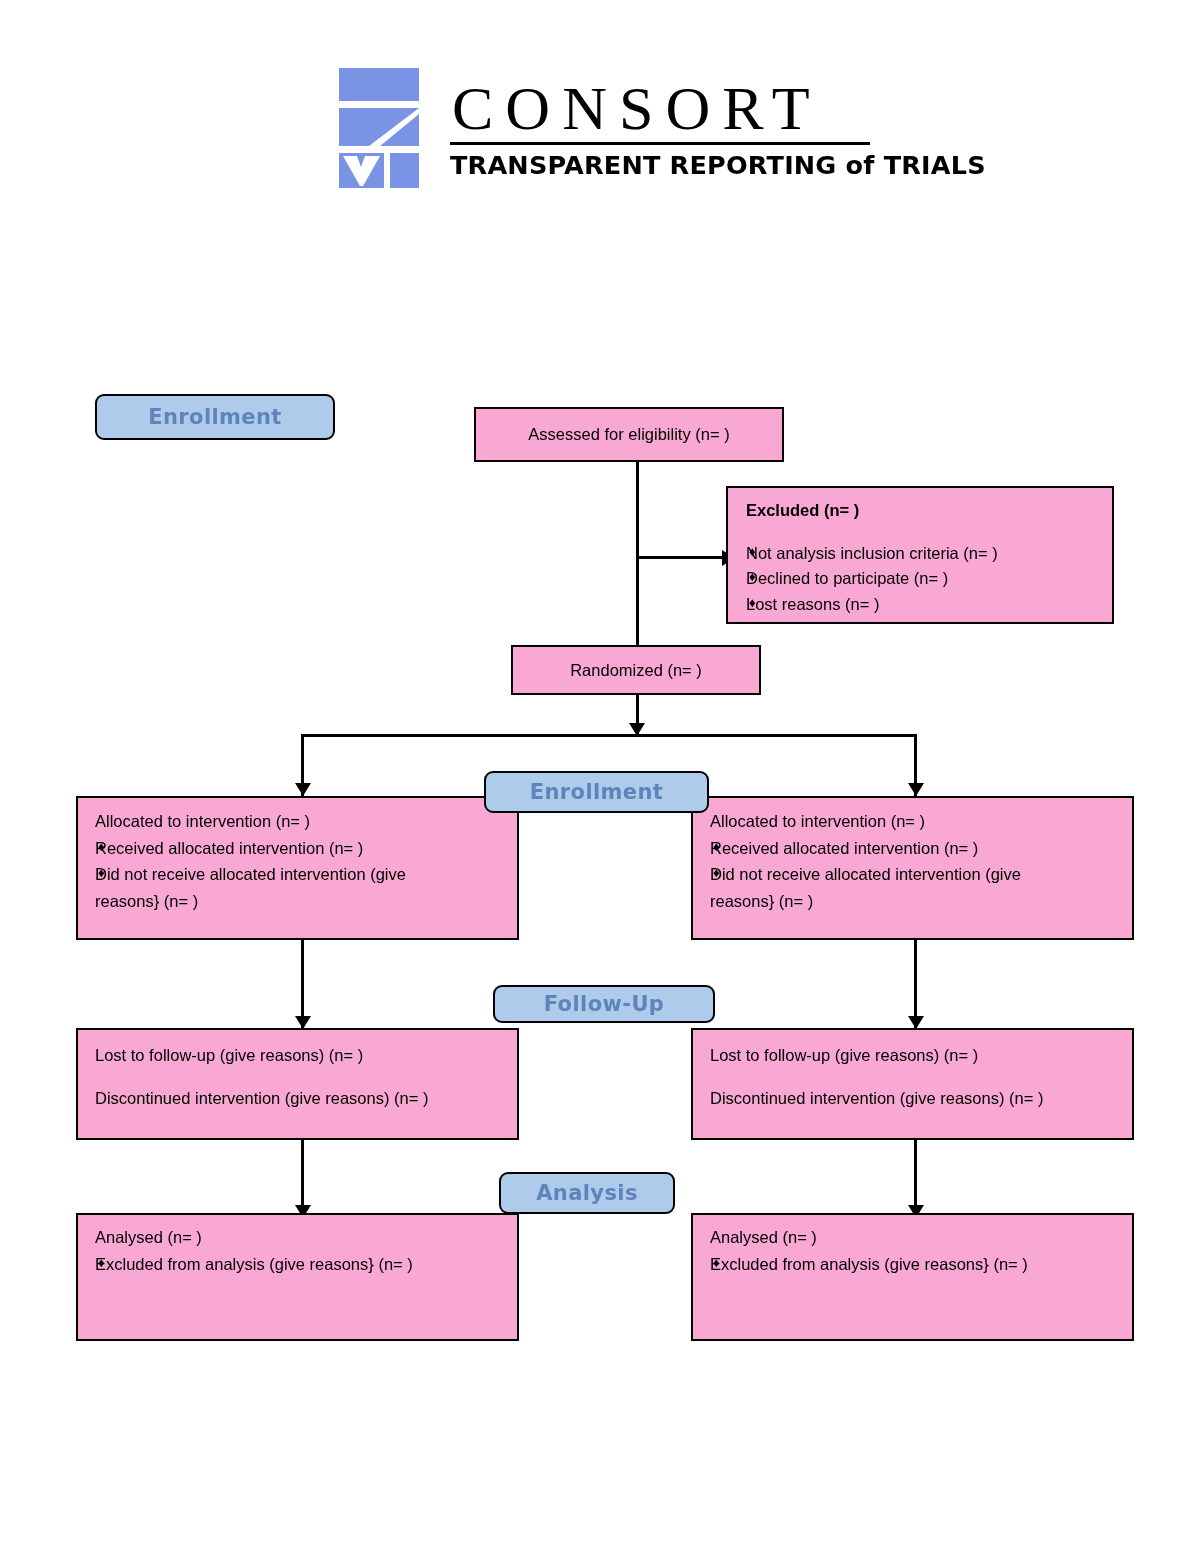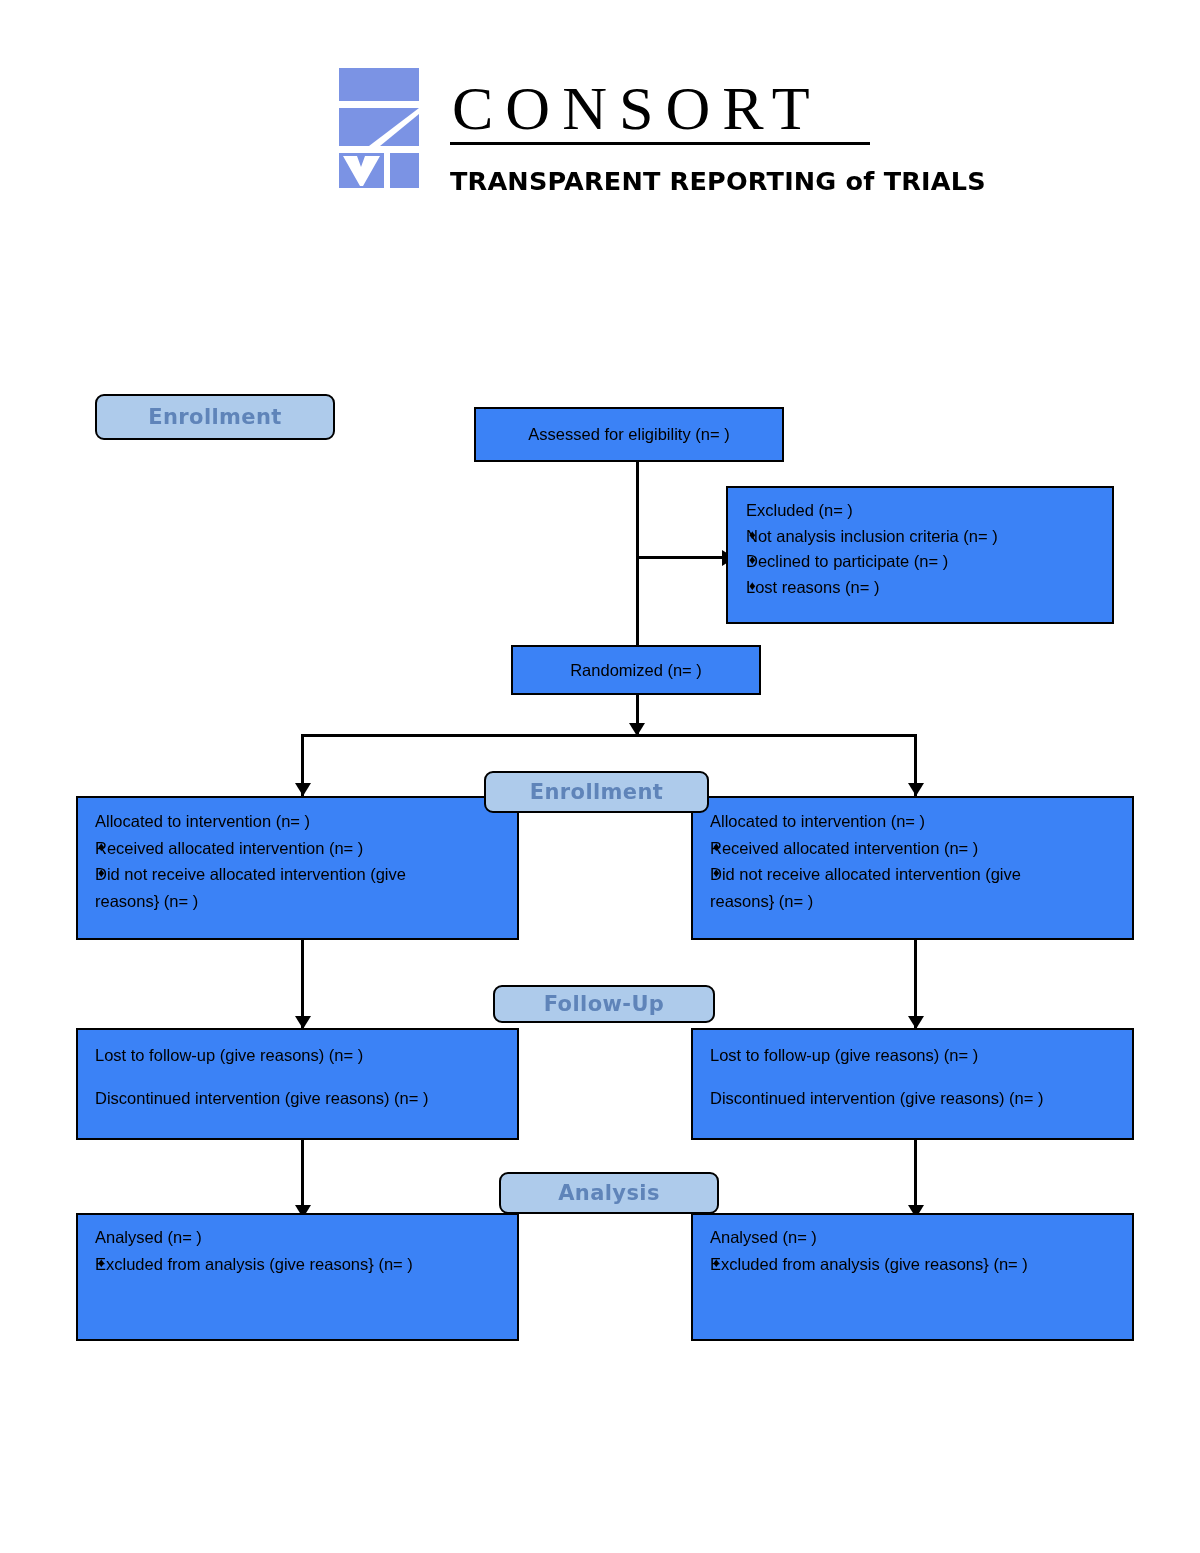--- a/index.html
+++ b/index.html
@@ -57,21 +57,21 @@
     margin-top: -4px;
   }
   .logo-tagline {
     font-family: "DejaVu Sans", sans-serif;
     font-weight: bold;
     font-size: 25.5px;
     letter-spacing: 0.2px;
     line-height: 34px;
     color: #000000;
     white-space: nowrap;
-    padding-top: 19px;
+    padding-top: 3px;
   }
   .logo-tagline .lower { text-transform: none; }
 
   
   #doc-title {
     position: absolute;
     left: 0;
     top: 257px;
     width: 1200px;
     text-align: center;
@@ -80,21 +80,21 @@
     font-size: 21px;
     letter-spacing: 0.2px;
     color: #000000;
   }
 
   
   .flowbox {
     position: absolute;
     box-sizing: border-box;
     border: 2.5px solid #000000;
-    background: #3b82f6;
+    background: #f9a8d4;
     font-size: 16.5px;
     line-height: 1.0;
     color: #000000;
     z-index: 2;
   }
   .flowbox .para {
     margin: 0;
     padding: 0;
     white-space: nowrap;
   }
@@ -218,21 +218,21 @@
 
   <div class="badge" style="left:95px; top:394px; width:240px; height:46px;">
     <span>Enrollment</span>
   </div>
 
   <div class="flowbox centered-text" style="left:474px; top:407px; width:310px; height:55px;">
     <p class="para">Assessed for eligibility (n=  )</p>
   </div>
 
   <div class="flowbox" style="left:726px; top:486px; width:388px; height:138px; padding:14px 0 0 18px;">
-    <p class="para" style="margin-bottom:9px;">Excluded  (n=   )</p>
+    <p class="para" style="margin-bottom:26px;font-weight:bold;">Excluded  (n=   )</p>
     <p class="para bullet-line" style="margin-bottom:9px;">
       <span class="bdot">♦</span>
       <span>Not analysis inclusion criteria (n=  )</span>
     </p>
     <p class="para bullet-line" style="margin-bottom:9px;">
       <span class="bdot">♦</span>
       <span>Declined to participate (n=  )</span>
     </p>
     <p class="para bullet-line">
       <span class="bdot">♦</span>
@@ -281,21 +281,21 @@
   <div class="flowbox" style="left:76px; top:1028px; width:443px; height:112px; padding:17px 0 0 17px;">
     <p class="para" style="margin-bottom:26px;">Lost to follow-up (give reasons) (n=  )</p>
     <p class="para">Discontinued intervention (give reasons) (n=  )</p>
   </div>
 
   <div class="flowbox" style="left:691px; top:1028px; width:443px; height:112px; padding:17px 0 0 17px;">
     <p class="para" style="margin-bottom:26px;">Lost to follow-up (give reasons) (n=  )</p>
     <p class="para">Discontinued intervention (give reasons) (n=  )</p>
   </div>
 
-  <div class="badge" style="left:499px; top:1172px; width:220px; height:42px;">
+  <div class="badge" style="left:499px; top:1172px; width:176px; height:42px;">
     <span>Analysis</span>
   </div>
 
   <div class="flowbox" style="left:76px; top:1213px; width:443px; height:128px; padding:14px 0 0 17px;">
     <p class="para" style="margin-bottom:10px;">Analysed  (n=  )</p>
     <p class="para bullet-line">
       <span class="bdot">♦</span>
       <span>Excluded from analysis (give reasons} (n=  )</span>
     </p>
   </div>

